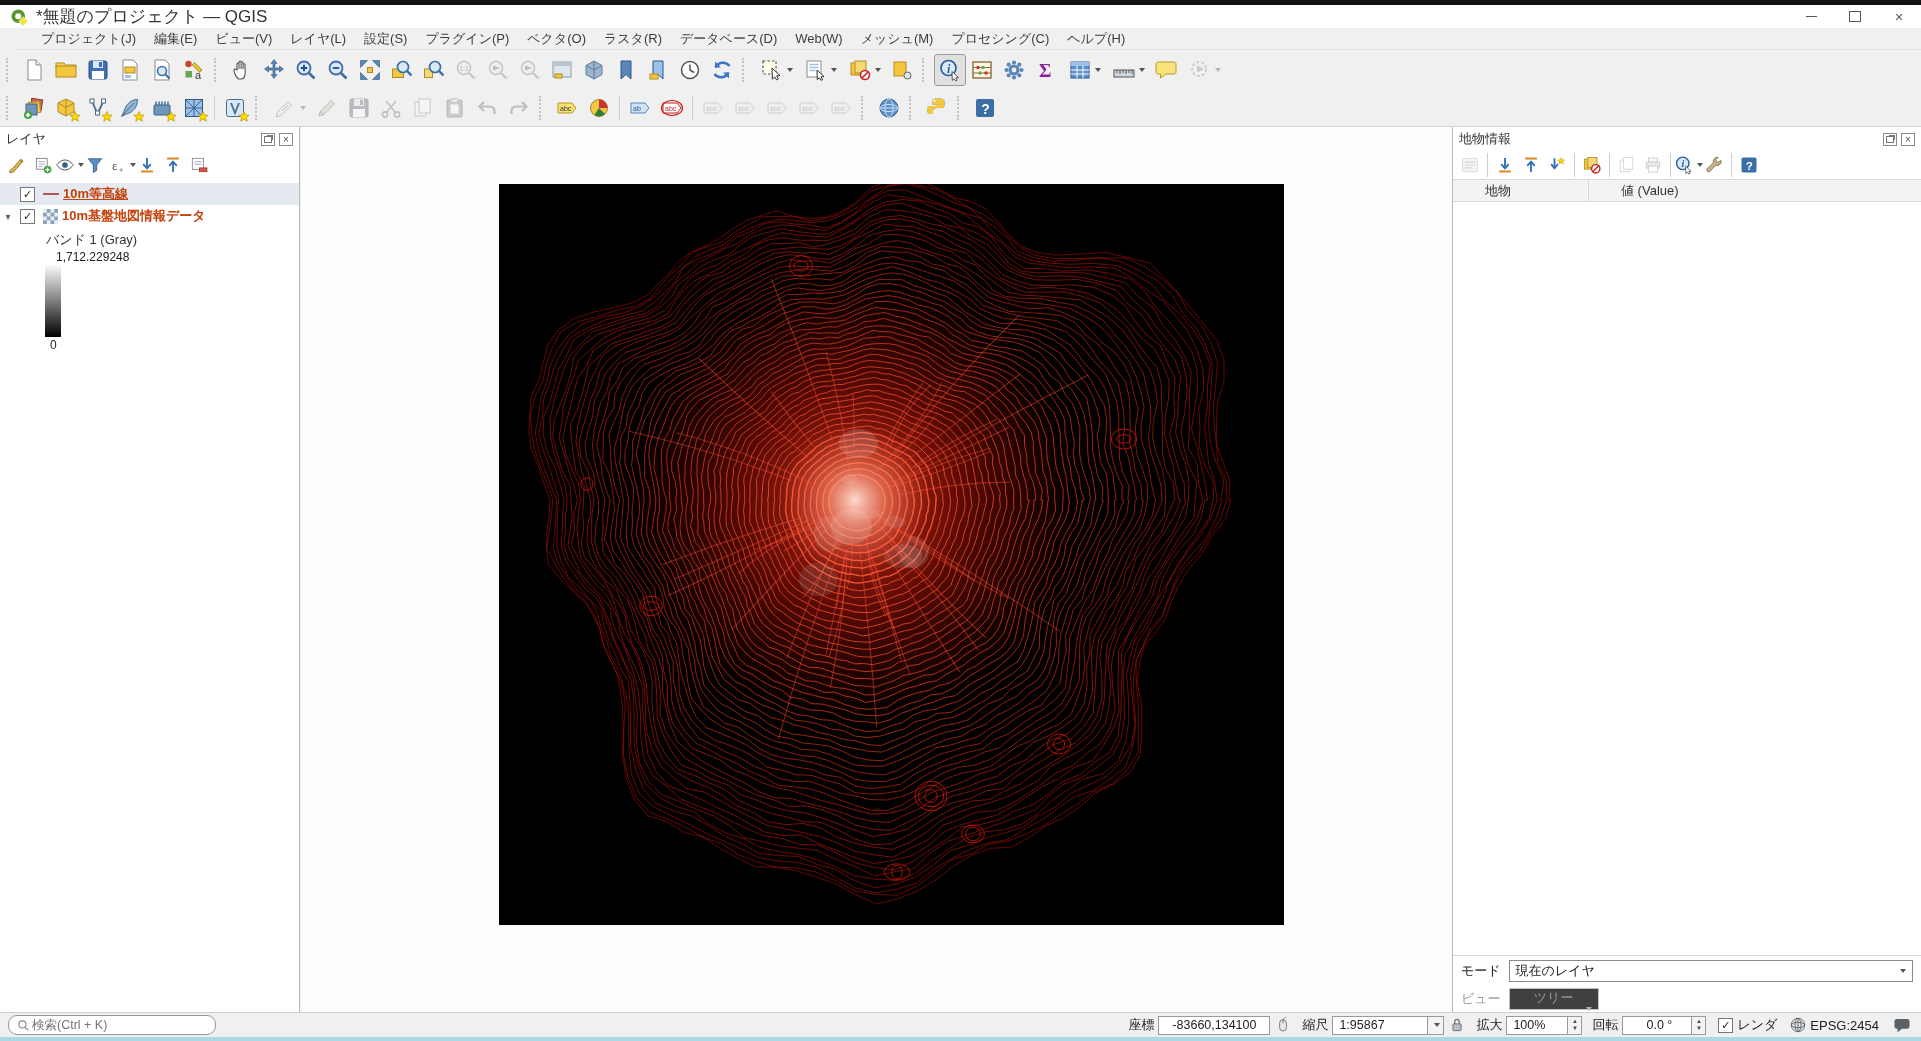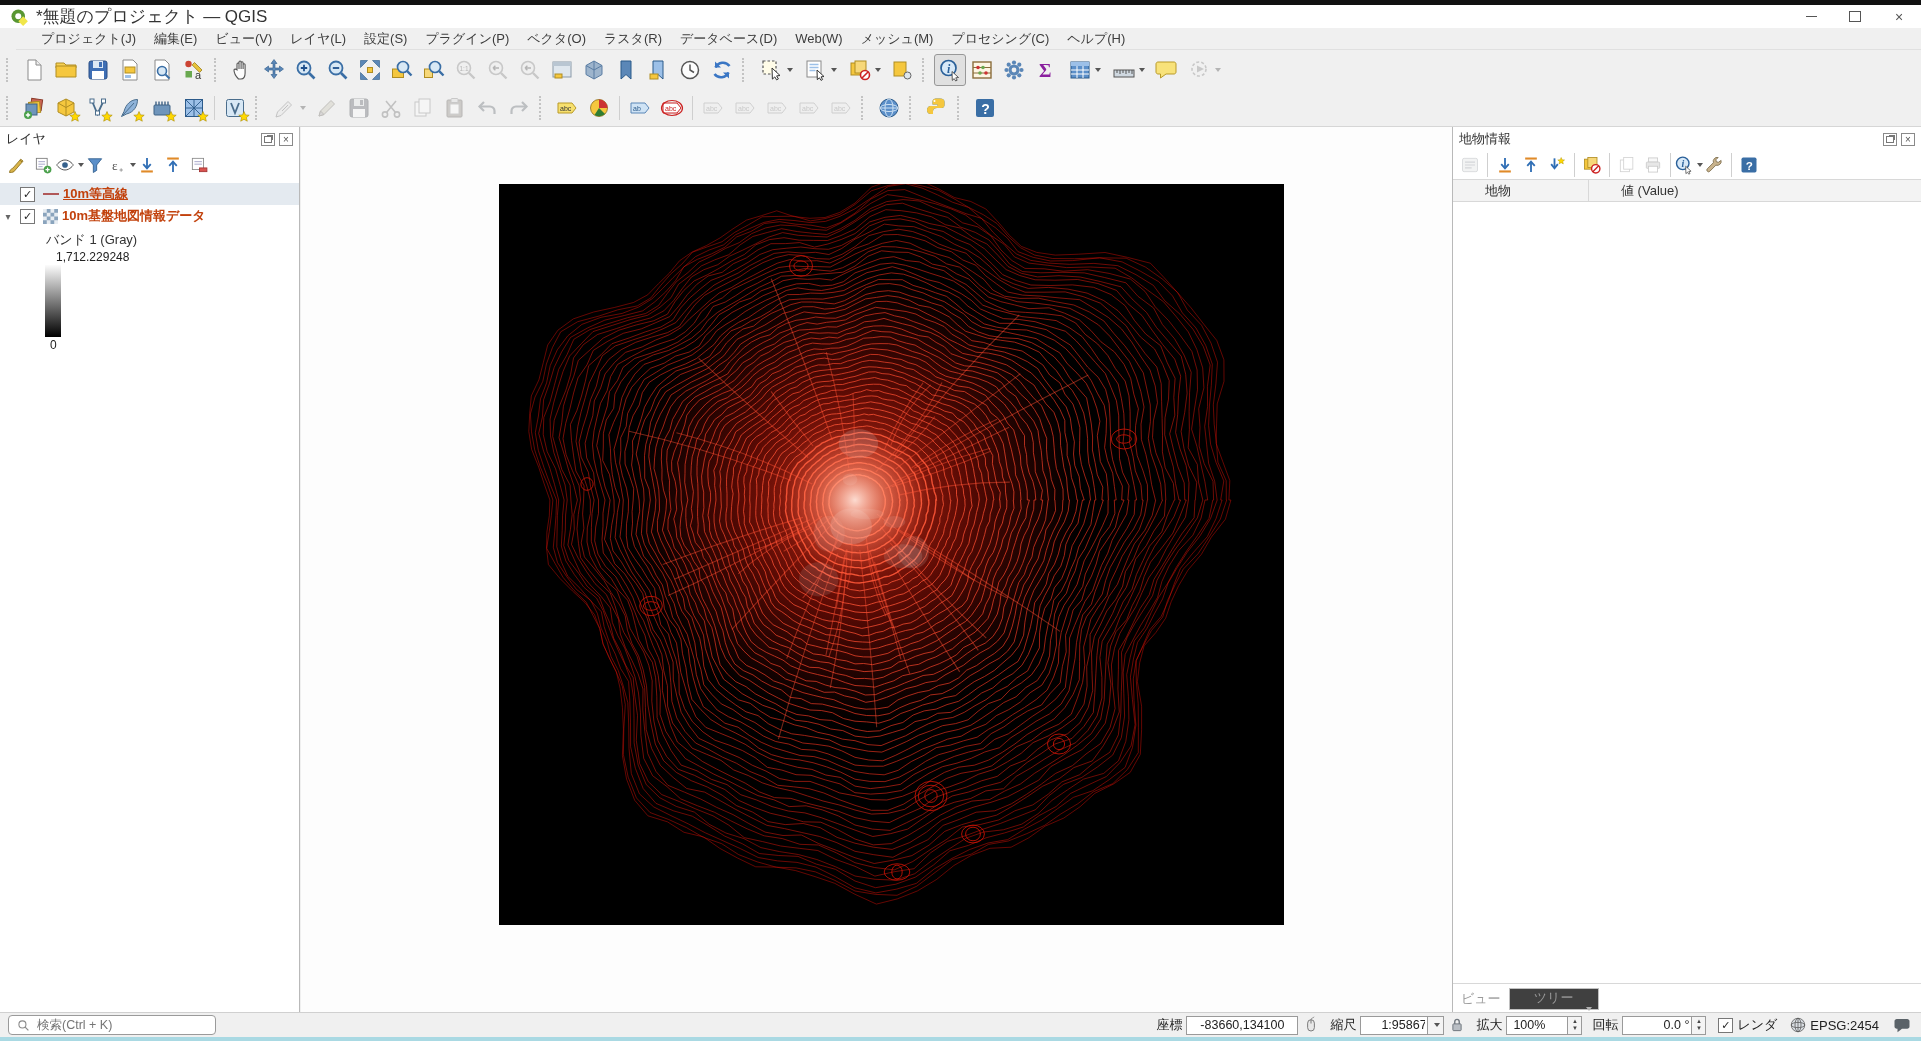--- a/index.html
+++ b/index.html
@@ -70,21 +70,21 @@
   .id-bottom-row{display:flex;align-items:center;padding:4px 8px 2px 8px;gap:8px;}
   .combo{height:22px;border:1px solid #8a8a8a;background:#fff;display:flex;align-items:center;padding:0 6px;box-sizing:border-box;font-size:13px;color:#222;}
   .combo .caret{margin-left:auto;}
   .combo.disabled{color:#9a9a9a;background:#404040;border-color:#c0c0c0;flex-direction:column;}
   .combo.grow{flex:1;}
   .combo.narrow{width:90px;}
   .dim-label{color:#9a9a9a;}
   
   #statusbar{position:absolute;left:0;top:1012px;width:100%;height:25px;background:#f0f0f0;border-top:1px solid #d0d0d0;display:flex;align-items:center;padding:0 8px;box-sizing:border-box;font-size:13px;}
   #cyanedge{position:absolute;left:0;top:1037px;width:100%;height:4px;background:#a9d9e3;}
-  #search-box{width:190px;height:18px;border:1px solid #9a9a9a;border-radius:4px;background:#fff;display:flex;align-items:center;padding:0 8px;gap:5px;}
+  #search-box{width:190px;height:18px;border:1px solid #9a9a9a;border-radius:9px;background:#fff;display:flex;align-items:center;padding:0 8px;}
   #search-box input{border:none;outline:none;flex:1;font-size:12.5px;color:#333;background:transparent;font-family:inherit;}
   .sb-group{display:flex;align-items:center;gap:4px;margin-left:10px;}
   .sb-label{font-weight:normal;color:#222;white-space:nowrap;}
   .sb-input{height:19px;border:1px solid #9a9a9a;background:#fff;text-align:center;font-size:12.5px;color:#222;font-family:inherit;box-sizing:border-box;}
   .spin{display:flex;flex-direction:column;justify-content:center;height:19px;border:1px solid #9a9a9a;border-left:none;background:#f4f4f4;width:14px;box-sizing:border-box;}
   .spin span{font-size:6px;line-height:7px;text-align:center;color:#444;}
   .scale-caret{height:19px;width:16px;border:1px solid #9a9a9a;border-left:none;background:#f4f4f4;display:flex;align-items:center;justify-content:center;box-sizing:border-box;}
   #render-group{display:flex;align-items:center;gap:4px;margin-left:12px;}
   #render-group .cbx{margin:0;}
   #crs-button{display:flex;align-items:center;gap:3px;margin-left:12px;color:#222;}
@@ -1124,20 +1124,27 @@
               <use href="#i-question"></use>
             </svg>
           </span>
         </div>
       <div id="id-table-header">
         <span class="hc" id="id-col-feature">地物</span>
         <span class="hc">値 (Value)</span>
       </div>
       <div id="id-table-body"></div>
       <div class="id-bottom-row">
+        <span class="sb-label" style="font-weight:normal">モード</span>
+        <span class="combo grow">
+          <span>現在のレイヤ</span>
+          <span class="caret"></span>
+        </span>
+      </div>
+      <div class="id-bottom-row">
         <span class="dim-label">ビュー</span>
         <span class="combo narrow disabled">
           <span>ツリー</span>
           <span class="caret" style="border-top-color:#b0b0b0"></span>
         </span>
       </div>
     </div>
   </div>
 
   <div id="statusbar">
@@ -1149,39 +1156,39 @@
     </div>
     <div class="sb-group" style="margin-left:auto">
       <span class="sb-label">座標</span>
       <input class="sb-input" style="width: 112px;" value="-83660,134100">
       <svg class="sicon">
           <use href="#i-mouse"></use>
         </svg>
     </div>
     <div class="sb-group">
       <span class="sb-label">縮尺</span>
-      <input class="sb-input" style="width: 68px; text-align: left; padding-left: 20px;" value="1:95867">
+      <input class="sb-input" style="width: 96px; text-align: left; padding-left: 6px;" value="1:95867">
       <span class="scale-caret" style="margin-left:-4px">
           <span class="caret"></span>
         </span>
       <svg class="sicon">
           <use href="#i-lock"></use>
         </svg>
     </div>
     <div class="sb-group">
       <span class="sb-label">拡大</span>
       <input class="sb-input" style="width: 62px; text-align: left; padding-left: 6px;" value="100%">
       <span class="spin" style="margin-left:-4px">
           <span>▲</span>
           <span>▼</span>
         </span>
     </div>
     <div class="sb-group">
       <span class="sb-label">回転</span>
-      <input class="sb-input" style="width: 70px; text-align: right; padding-left: 6px;" value="0.0 °">
+      <input class="sb-input" style="width: 70px; text-align: center; padding-left: 6px;" value="0.0 °">
       <span class="spin" style="margin-left:-4px">
           <span>▲</span>
           <span>▼</span>
         </span>
     </div>
     <div id="render-group">
       <span class="cbx">✓</span>
       <span>レンダ</span>
     </div>
     <div id="crs-button">

